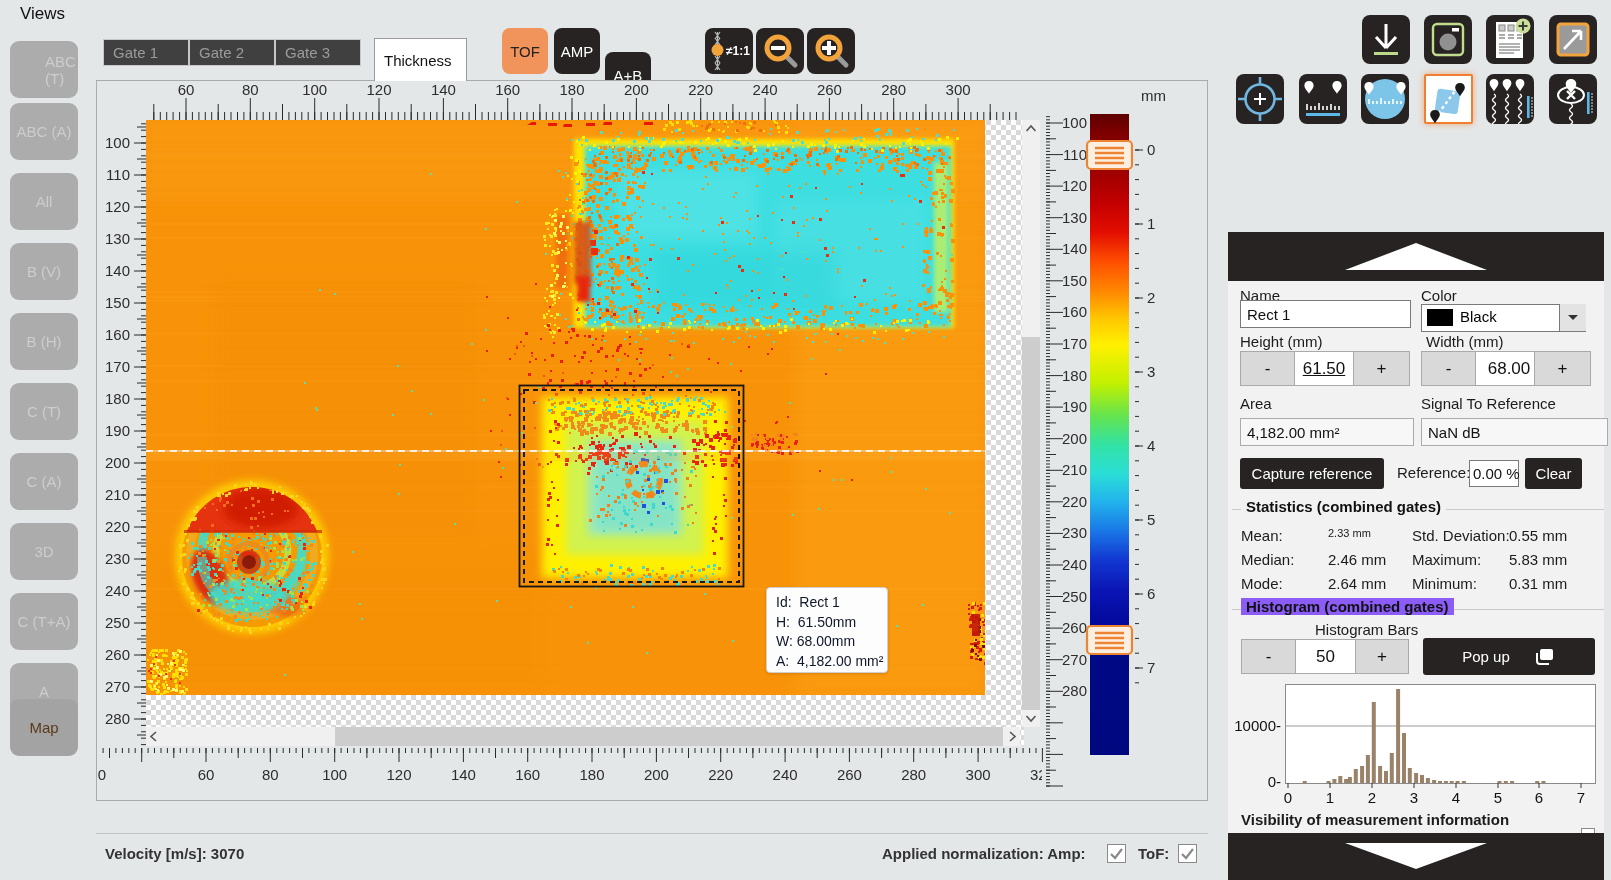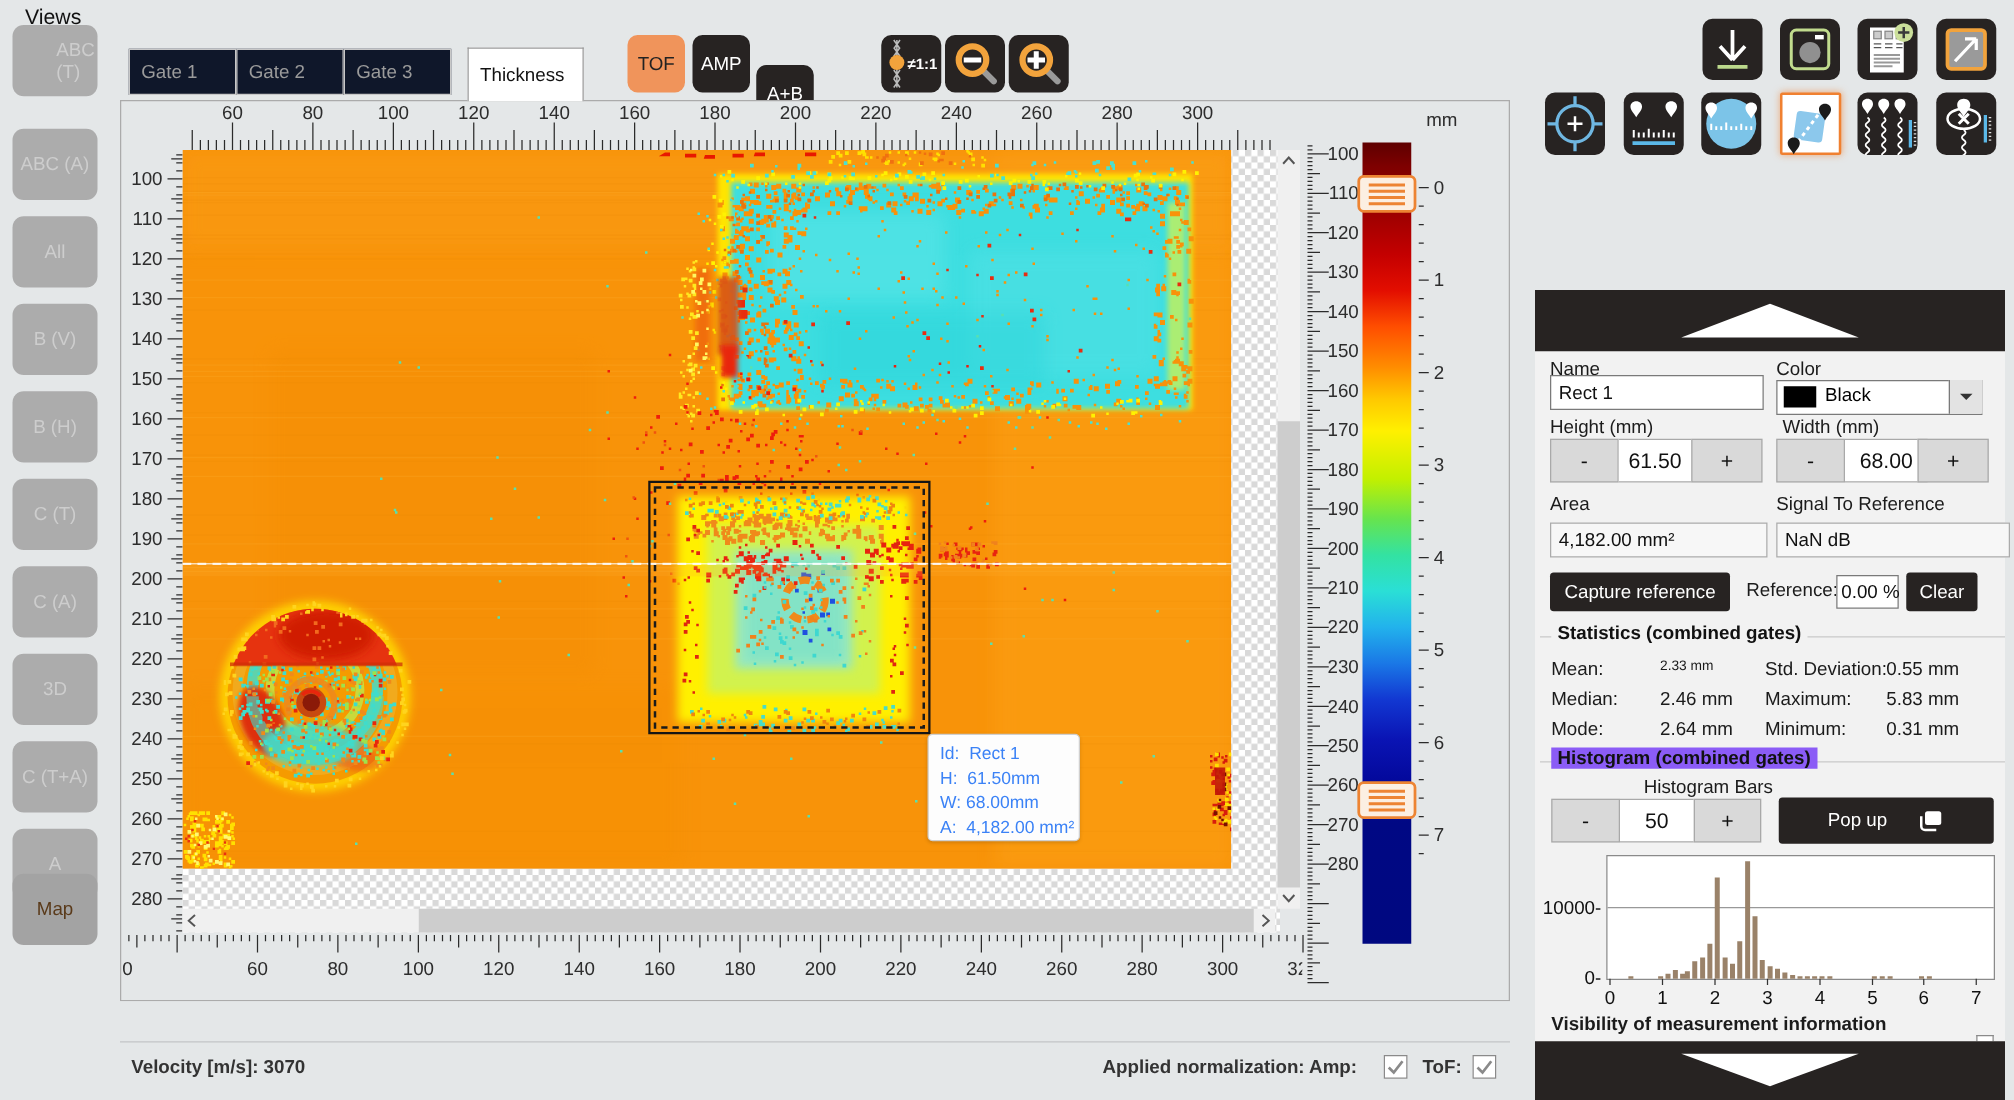--- a/index.html
+++ b/index.html
@@ -1,37 +1,37 @@
 <!DOCTYPE html>
 <html><head><meta charset="utf-8">
 <style>
 html,body{margin:0;padding:0;width:1611px;height:880px;overflow:hidden;
  background:#E4E7E8;font-family:"Liberation Sans",sans-serif;}
 *{box-sizing:border-box;}
 .abs{position:absolute;}
 .sbtn{position:absolute;left:10px;width:68px;height:57px;border-radius:9px;
  background:#ACACAC;color:#CDCDCD;font-size:15px;display:flex;align-items:center;justify-content:center;}
-.tab{position:absolute;top:39px;height:37px;background:#0f172a;border:1px solid #C8C8C8;
+.tab{position:absolute;top:39px;height:27px;background:#404040;border:1px solid #C8C8C8;
  color:#9B9B9B;font-size:15px;display:flex;align-items:center;padding-left:9px;}
 .dkbtn{position:absolute;top:28px;width:46px;height:46px;border-radius:8px;background:#272322;
  color:#fff;font-size:15px;display:flex;align-items:center;justify-content:center;}
 .ico{position:absolute;width:48px;height:50px;border-radius:8px;background:#272322;}
 .lbl{position:absolute;font-size:15px;color:#1b1b1b;}
 .inp{position:absolute;background:#fff;border:1px solid #7a7a7a;font-size:15px;color:#111;
  display:flex;align-items:center;padding-left:6px;}
 .spin-m,.spin-p{position:absolute;background:#D9D9D9;border:1px solid #A9A9A9;font-size:17px;color:#111;
  display:flex;align-items:center;justify-content:center;}
 .spin-v{position:absolute;background:#fff;border:1px solid #A9A9A9;border-left:none;border-right:none;
  font-size:17px;color:#111;display:flex;align-items:center;justify-content:center;}
 .blk{position:absolute;background:#272322;color:#fff;font-size:15px;border-radius:3px;
  display:flex;align-items:center;justify-content:center;}
 </style></head>
 <body>
 <div class="lbl" style="left:20px;top:4px;font-size:17px;color:#111;">Views</div>
-<div class="sbtn" style="top:20px;padding-left:35px;">ABC (T)</div>
+<div class="sbtn" style="top:41px;padding-left:35px;">ABC (T)</div>
 <div class="sbtn" style="top:103px;">ABC (A)</div>
 <div class="sbtn" style="top:173px;">All</div>
 <div class="sbtn" style="top:243px;">B (V)</div>
 <div class="sbtn" style="top:313px;">B (H)</div>
 <div class="sbtn" style="top:383px;">C (T)</div>
 <div class="sbtn" style="top:453px;">C (A)</div>
 <div class="sbtn" style="top:523px;">3D</div>
 <div class="sbtn" style="top:593px;">C (T+A)</div>
 <div class="sbtn" style="top:663px;">A</div>
 <div class="sbtn" style="top:699px;background:#a3a3a3;color:#5a3a1a;">Map</div>
@@ -374,23 +374,23 @@
       <rect x="926" y="40" width="18" height="607" fill="#F0F0F0"></rect>
       <rect x="926" y="257" width="18" height="373" fill="#CDCDCD"></rect>
       <path d="M930.5 51l4.5 -5l4.5 5" stroke="#555" stroke-width="1.6" fill="none"></path>
       <path d="M930.5 636l4.5 5l4.5 -5" stroke="#555" stroke-width="1.6" fill="none"></path>
       <rect x="994" y="34" width="39" height="641" fill="url(#cbar)"></rect>
       <rect x="991" y="61" width="45" height="28" rx="4" fill="#FCEFE2" stroke="#ED8433" stroke-width="2.2"></rect>
       <path d="M999 68h29M999 73h29M999 78h29M999 83h29" stroke="#ED8433" stroke-width="2.4"></path>
       <rect x="991" y="546" width="45" height="28" rx="4" fill="#FCEFE2" stroke="#ED8433" stroke-width="2.2"></rect>
       <path d="M999 553h29M999 558h29M999 563h29M999 568h29" stroke="#ED8433" stroke-width="2.4"></path>
     </svg></div>
-<div class="abs" style="left:742px;top:587px;width:122px;height:86px;background:#fdfdfd;
+<div class="abs" style="left:766px;top:587px;width:122px;height:86px;background:#fdfdfd;
 border:1px solid #cfcfcf;border-radius:4px;z-index:6;box-shadow:0 1px 3px rgba(0,0,0,.15);
-font-size:14px;color:#3b82f6;padding:5px 0 17px 9px;line-height:19.5px;white-space:nowrap;">
+font-size:14px;color:#0f172a;padding:5px 0 17px 9px;line-height:19.5px;white-space:nowrap;">
 <div>Id:&nbsp; Rect 1</div>
     <div>H:&nbsp; 61.50mm</div>
     <div>W: 68.00mm</div>
     <div>A:&nbsp; 4,182.00 mm²</div>
   </div>
 <div class="abs" style="left:96px;top:833px;width:1112px;height:1px;background:#C2C5C6;"></div>
 <div class="abs" style="left:105px;top:845px;font-size:15px;font-weight:bold;color:#333;">Velocity [m/s]: 3070</div>
 <div class="abs" style="left:882px;top:845px;font-size:15px;font-weight:bold;color:#333;">Applied normalization: Amp:</div>
 <div class="abs" style="left:1138px;top:845px;font-size:15px;font-weight:bold;color:#333;">ToF:</div>
 <div class="abs" style="left:1107px;top:844px;width:19px;height:19px;background:#fff;border:1px solid #8a8a8a;">
@@ -417,21 +417,21 @@
 <div class="abs" style="left:5px;top:4px;width:26px;height:17px;background:#000;"></div>
 <div class="abs" style="left:38px;top:3px;font-size:15px;">Black</div>
 <div class="abs" style="left:137px;top:-1px;width:27px;height:27px;background:#E3E3E3;border-left:1px solid #7a7a7a;">
 <svg width="26" height="26">
         <path d="M8 11l5 5l5 -5z" fill="#333" stroke="none"></path>
       </svg></div>
   </div>
 <div class="lbl" style="left:1240px;top:333px;font-size:15px;">Height (mm)</div>
 <div class="lbl" style="left:1426px;top:333px;font-size:15px;">Width (mm)</div>
 <div class="spin-m" style="left:1240px;top:351px;width:55px;height:35px;">-</div>
-<div class="spin-v" style="left:1295px;top:351px;width:58px;height:35px;">61.50</div>
+<div class="spin-v" style="left:1295px;top:351px;width:58px;height:35px;text-decoration:underline;">61.50</div>
 <div class="spin-p" style="left:1353px;top:351px;width:57px;height:35px;">+</div>
 <div class="spin-m" style="left:1421px;top:351px;width:55px;height:35px;">-</div>
 <div class="spin-v" style="left:1476px;top:351px;width:66px;height:35px;">68.00</div>
 <div class="spin-p" style="left:1534px;top:351px;width:57px;height:35px;">+</div>
 <div class="lbl" style="left:1240px;top:395px;font-size:15px;">Area</div>
 <div class="lbl" style="left:1421px;top:395px;font-size:15px;">Signal To Reference</div>
 <div class="inp" style="left:1240px;top:418px;width:174px;height:28px;background:#F7F7F7;border-color:#ababab;">4,182.00 mm²</div>
 <div class="inp" style="left:1421px;top:418px;width:187px;height:28px;background:#F7F7F7;border-color:#ababab;">NaN dB</div>
 <div class="blk" style="left:1240px;top:458px;width:144px;height:31px;">Capture reference</div>
 <div class="lbl" style="left:1397px;top:464px;font-size:15px;">Reference:</div>

